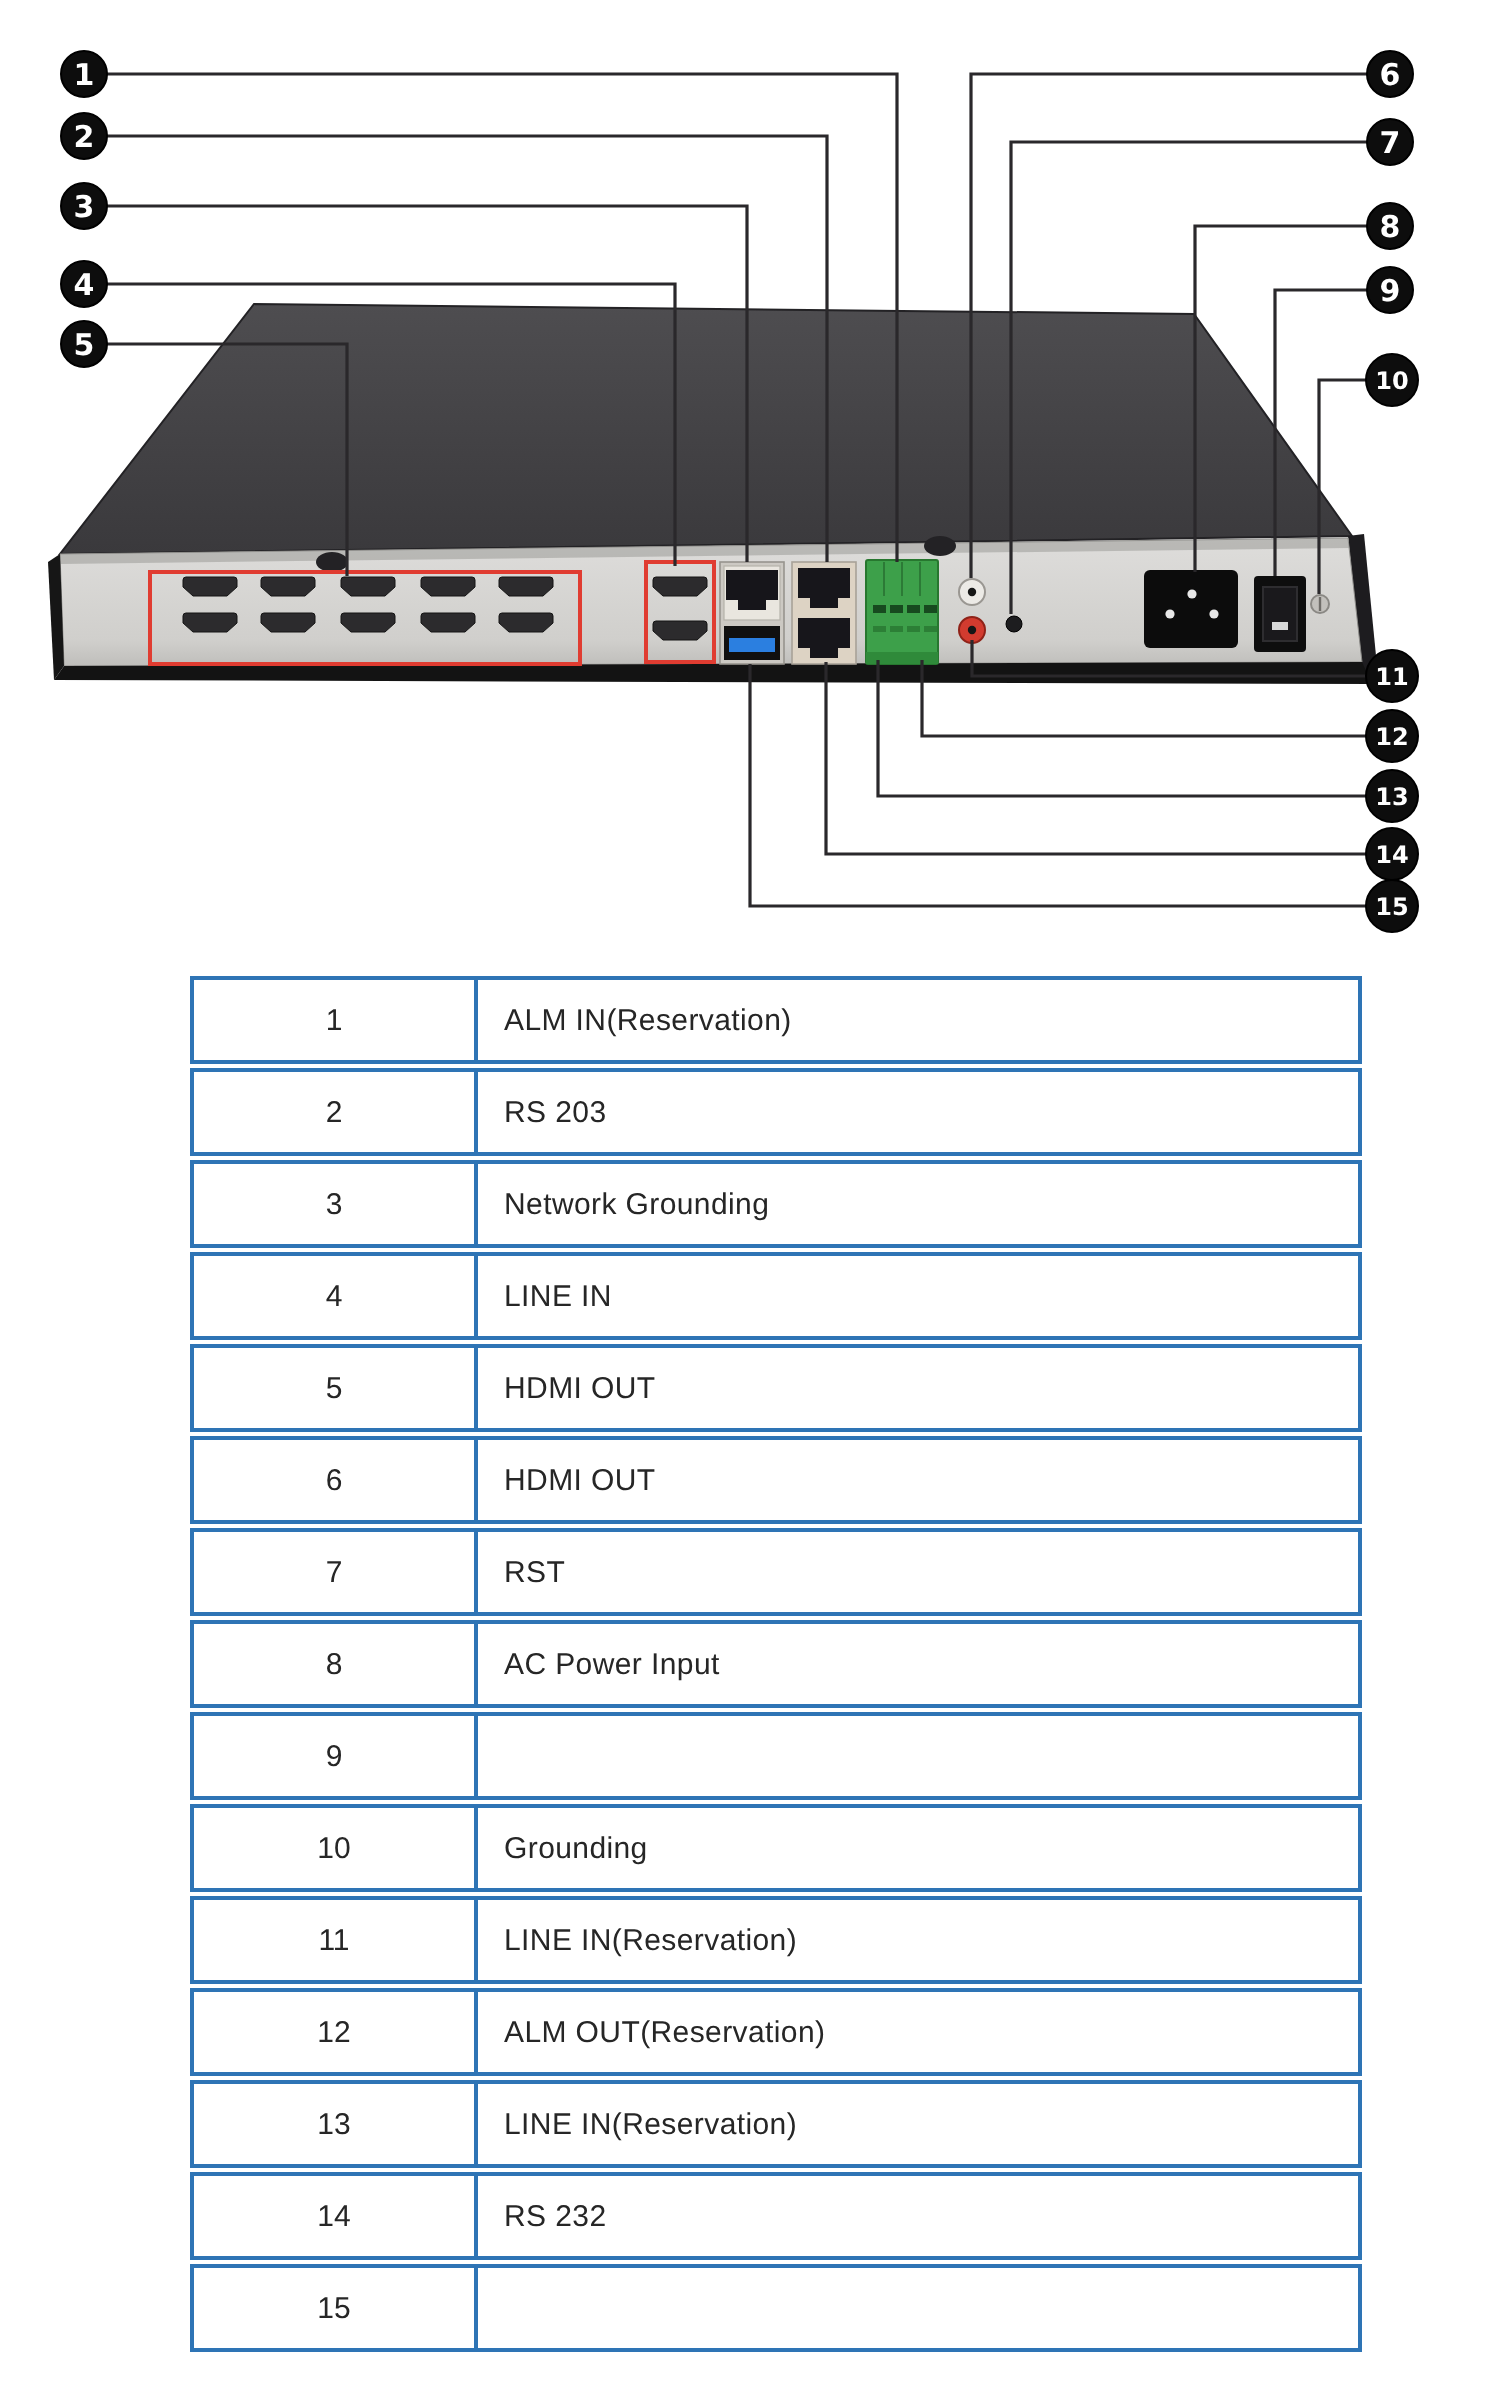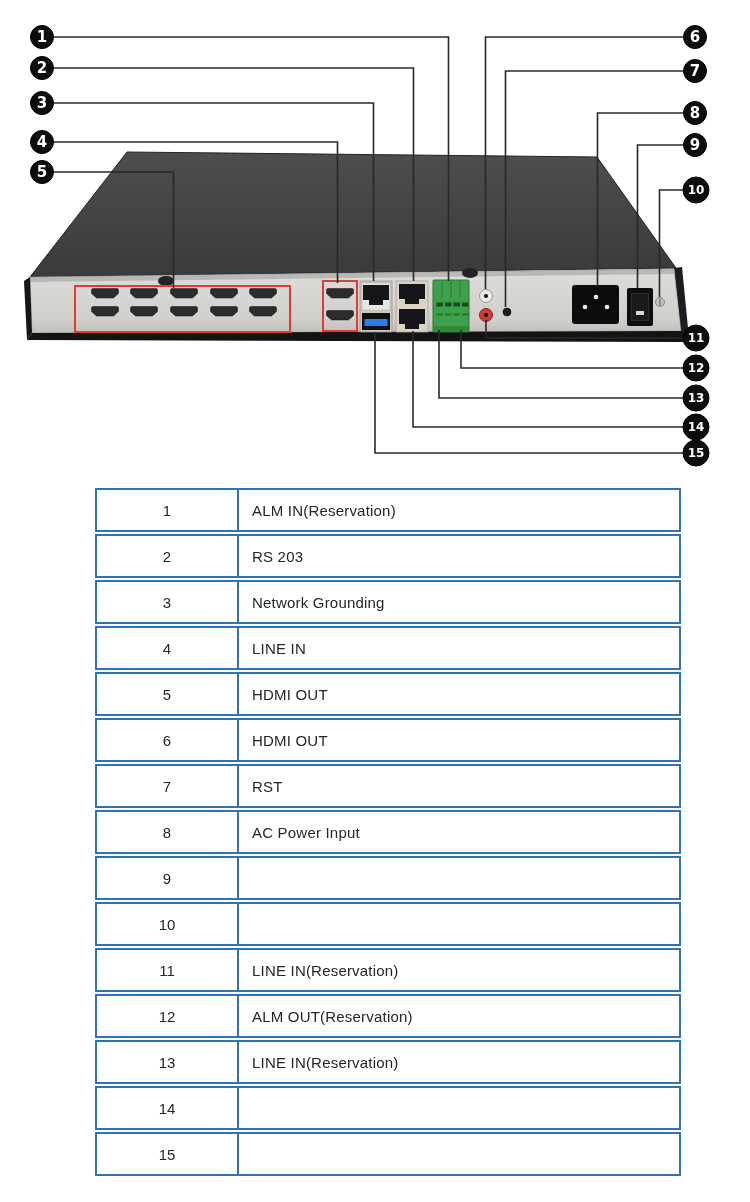--- a/index.html
+++ b/index.html
@@ -247,33 +247,35 @@
     </div>
     <div class="lrow">
       <div class="cell num">8</div>
       <div class="cell lab">AC Power Input</div>
     </div>
     <div class="lrow">
       <div class="cell num">9</div>
     </div>
     <div class="lrow">
       <div class="cell num">10</div>
+      <div class="cell lab">Grounding</div>
     </div>
     <div class="lrow">
       <div class="cell num">11</div>
       <div class="cell lab">LINE IN(Reservation)</div>
     </div>
     <div class="lrow">
       <div class="cell num">12</div>
       <div class="cell lab">ALM OUT(Reservation)</div>
     </div>
     <div class="lrow">
       <div class="cell num">13</div>
       <div class="cell lab">LINE IN(Reservation)</div>
     </div>
     <div class="lrow">
       <div class="cell num">14</div>
+      <div class="cell lab">RS 232</div>
     </div>
     <div class="lrow">
       <div class="cell num">15</div>
     </div>
   </div>
 </div>
 
 </body></html>

